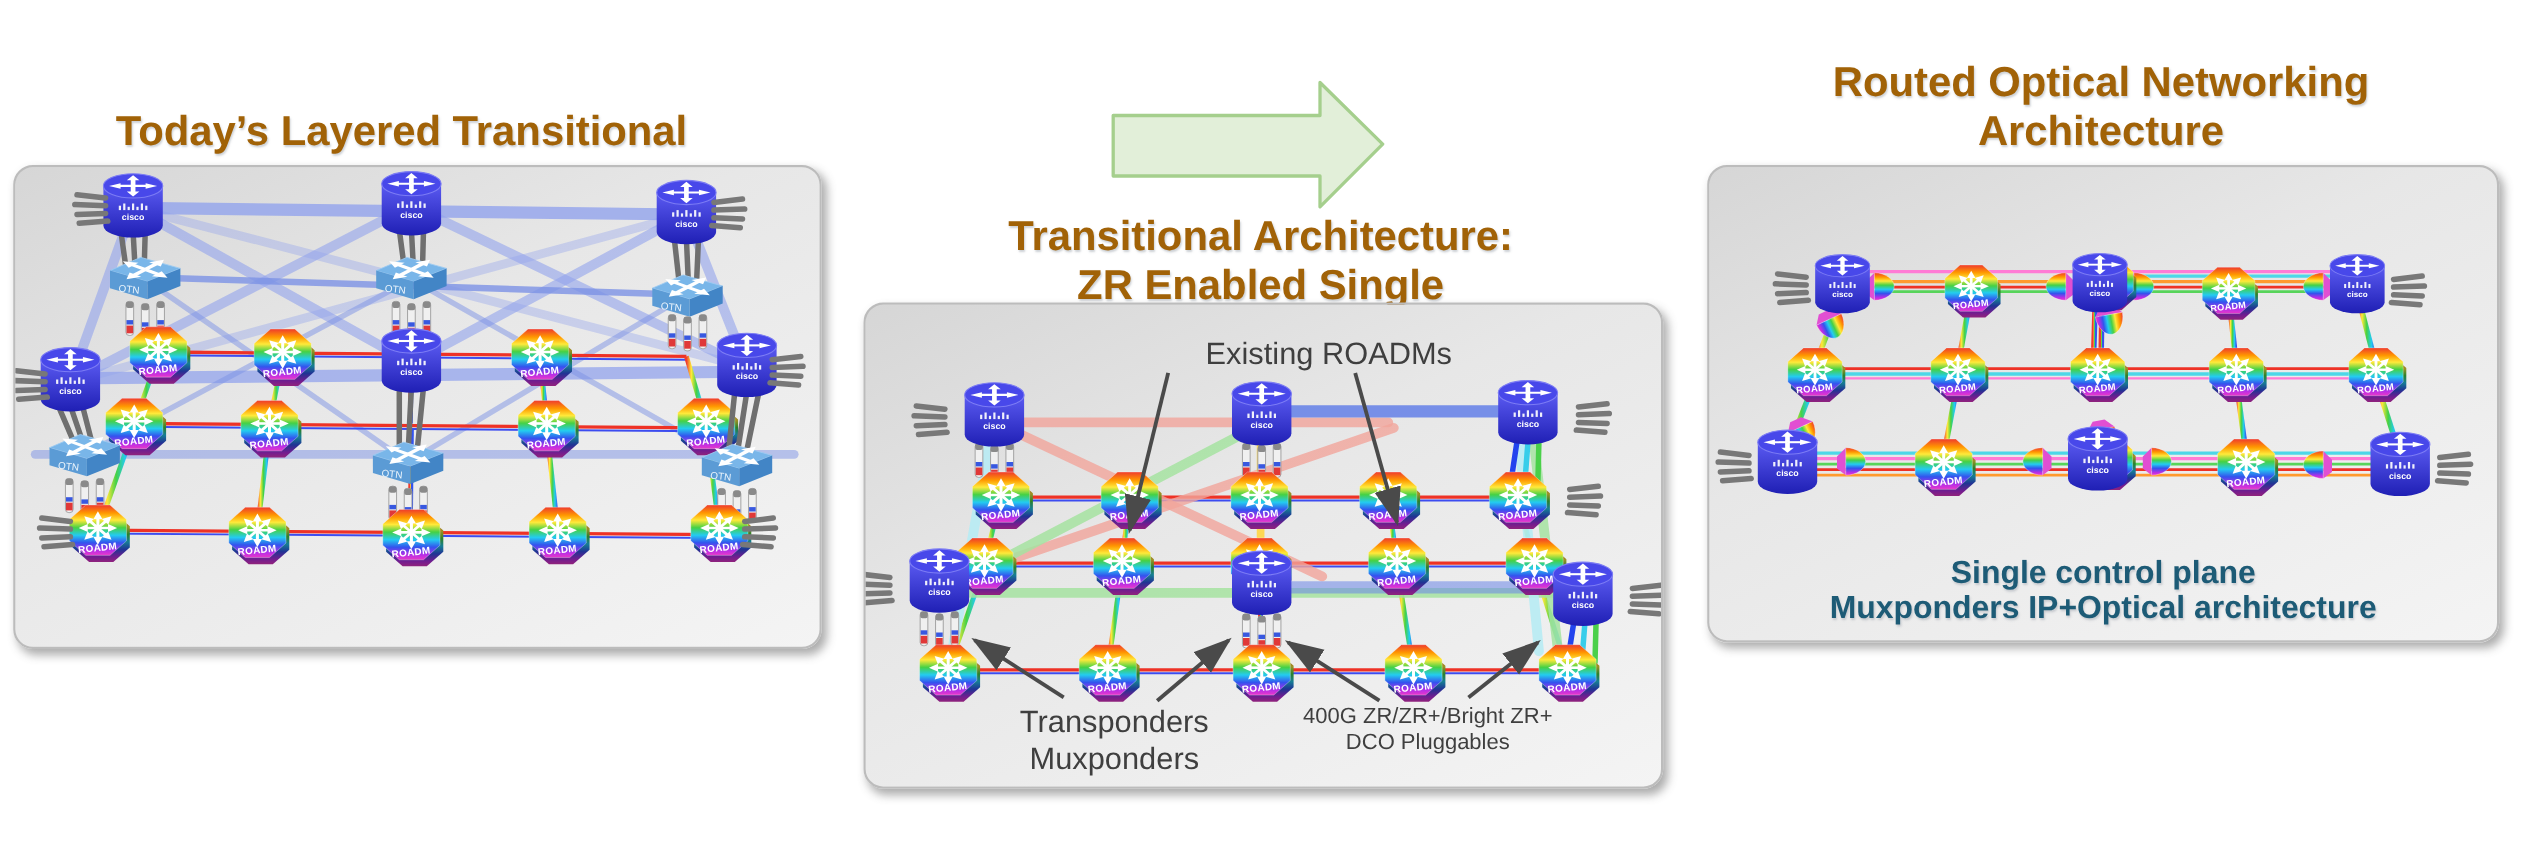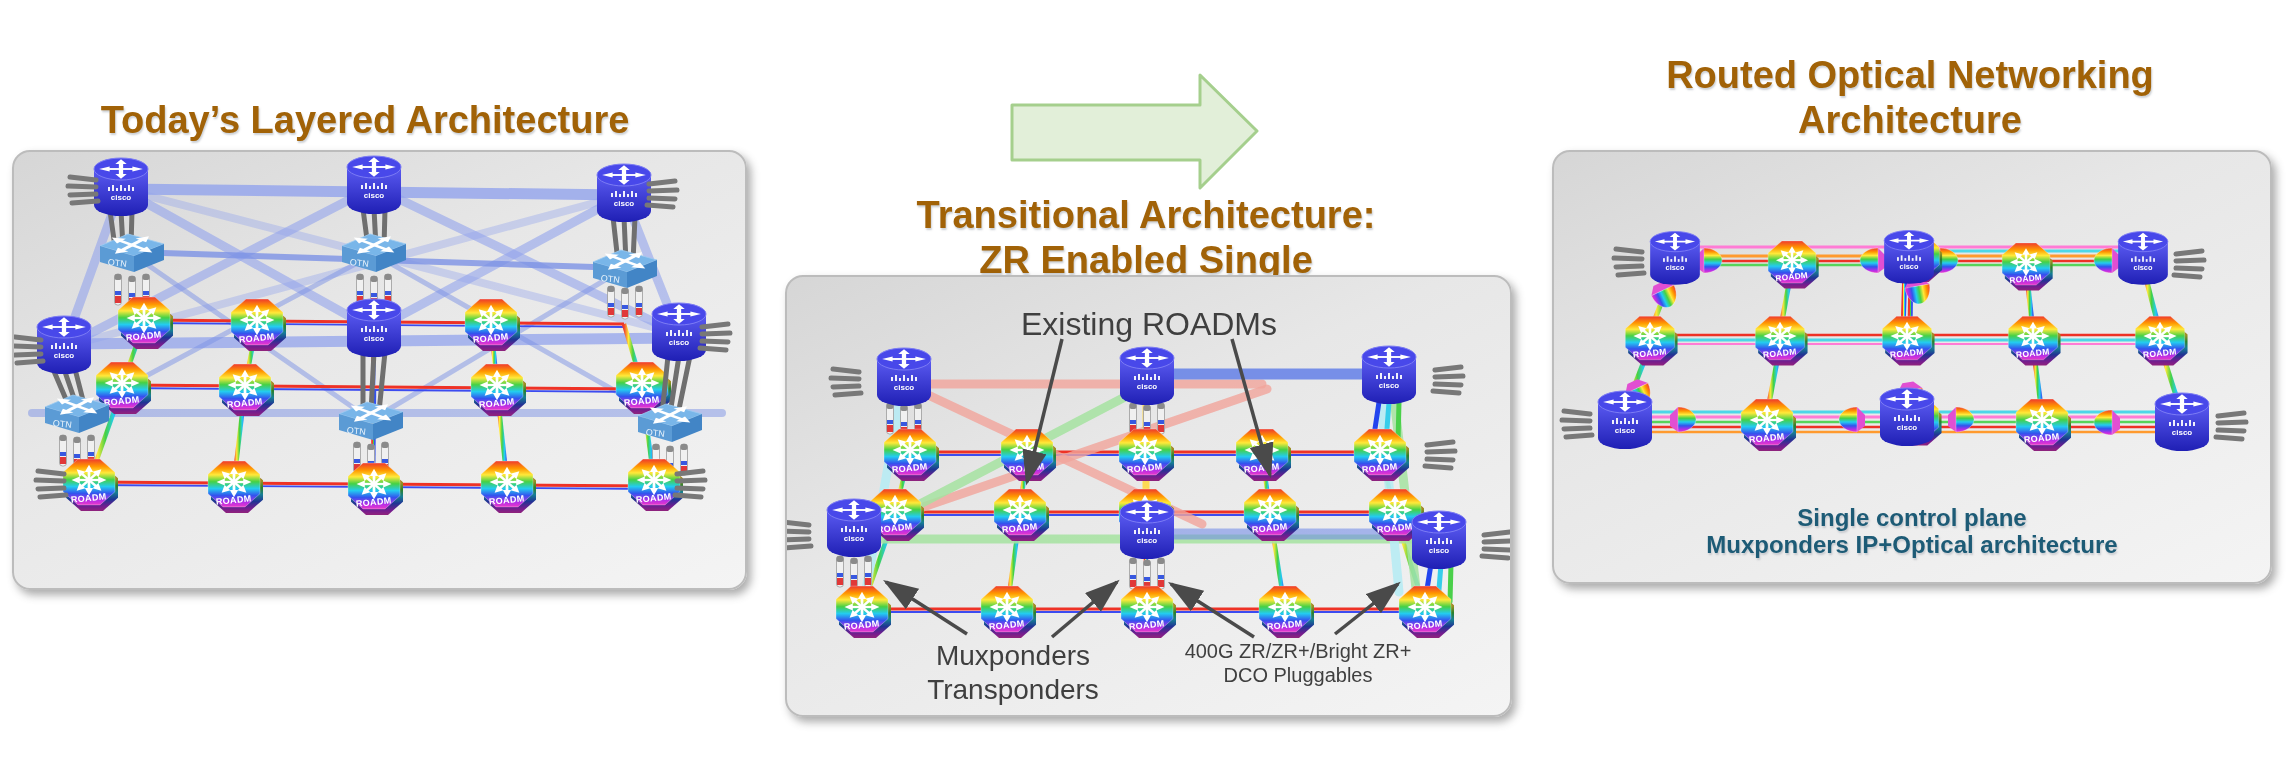--- a/index.html
+++ b/index.html
@@ -13,23 +13,23 @@
   .p3{left:1552px;top:150px;width:716px;height:430px;}
   .panel svg{position:absolute;left:0;top:0;}
   .title{position:absolute;color:#a16207;font-weight:600;text-align:center;line-height:1.18;
          text-shadow:1px 2px 2px rgba(110,120,135,.35);}
   .t1{left:60px;top:98px;width:610px;font-size:38px;}
   .t2{left:796px;top:193px;width:700px;font-size:38px;}
   .t3{left:1560px;top:53px;width:700px;font-size:38px;}
   .caption{position:absolute;color:#1d5b76;font-weight:600;text-align:center;line-height:1.12;
            text-shadow:1px 2px 2px rgba(110,120,135,.3);}
   .cap1{left:62px;top:499px;width:640px;font-size:39px;}
-  .cap3{left:1560px;top:503px;width:700px;font-size:24px;}
+  .cap3{left:1560px;top:503px;width:700px;font-size:29px;}
   .note{position:absolute;color:#3f3f3f;text-align:center;line-height:1.22;}
-  .n-roadms{left:999px;top:305px;width:300px;font-size:32px;}
+  .n-roadms{left:1020px;top:305px;width:300px;font-size:28px;text-align:right;}
   .n-trans{left:863px;top:639px;width:300px;font-size:28px;}
   .n-plug{left:1116px;top:639px;width:364px;font-size:20px;}
   .arrowbox{position:absolute;left:1005px;top:70px;width:260px;height:125px;}
   .defs-holder{position:absolute;width:0;height:0;overflow:hidden;}
 </style>
 </head>
 <body>
 
 <div class="stage">
 
@@ -140,21 +140,21 @@
 
       <g id="sym-prongs" stroke="#787878" stroke-width="5" stroke-linecap="round">
         <line x1="0" y1="0" x2="-26" y2="-3"></line>
         <line x1="0" y1="7" x2="-28" y2="6"></line>
         <line x1="0" y1="14" x2="-26" y2="15"></line>
         <line x1="2" y1="21" x2="-24" y2="23"></line>
       </g>
     </defs>
   </svg>
 
-  <div class="title t1">Today’s Layered Architecture</div>
+  <div class="title t1">Today’s Layered Transitional</div>
   <div class="title t2">
     <div>Transitional Architecture:</div>
     <div>ZR Enabled Single</div>
   </div>
   <div class="title t3">
     <div>Routed Optical Networking</div>
     <div>Architecture</div>
   </div>
 
   <div class="arrowbox">
@@ -457,21 +457,21 @@
       <use href="#sym-prongs" transform="translate(664,264) scale(-1,1)"></use>
     </svg>
     <div class="caption cap3" style="left:8px;top:353px;position:absolute;width:700px;">
       <div>Single control plane</div>
       <div>Muxponders IP+Optical architecture</div>
     </div>
   </div>
 
   <div class="note n-roadms">Existing ROADMs</div>
   <div class="note n-trans">
+    <div>Transponders</div>
     <div>Muxponders</div>
-    <div>Transponders</div>
   </div>
   <div class="note n-plug">
     <div>400G ZR/ZR+/Bright ZR+</div>
     <div>DCO Pluggables</div>
   </div>
 
 </div>
 
 </body></html>

